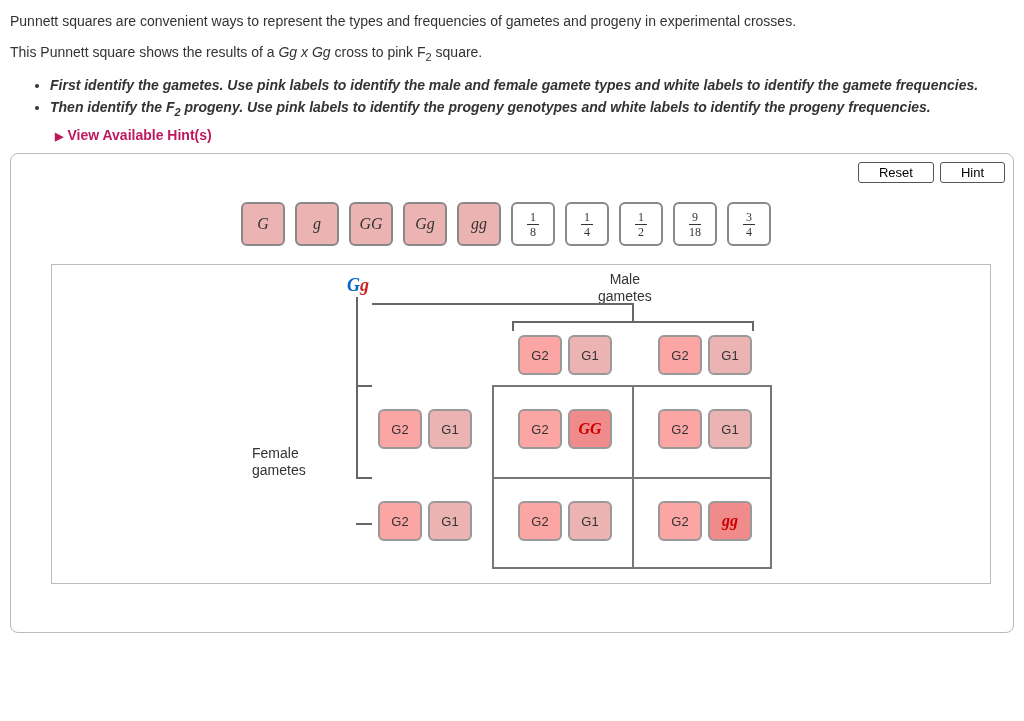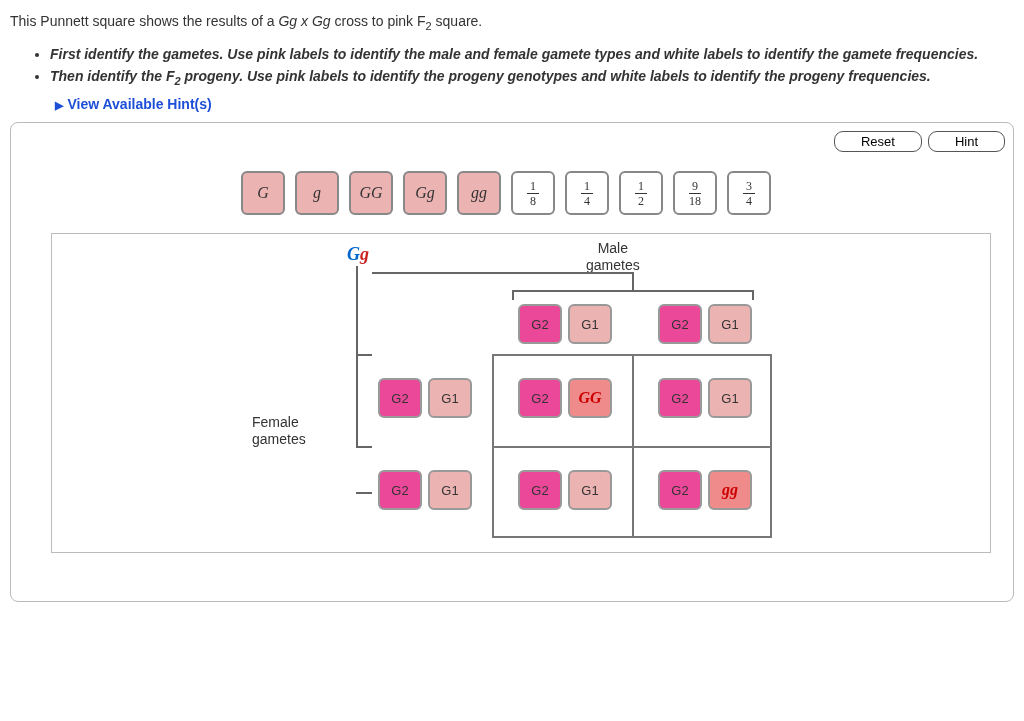--- a/index.html
+++ b/index.html
@@ -10,21 +10,21 @@
     font-size: 14px;
     color: #333;
     background: #fff;
   }
   .intro p { margin: 6px 0 12px 0; line-height: 1.35; }
   .sub { font-size: 11px; vertical-align: sub; }
   em.gi { font-style: italic; }
   ul.instr { margin: 4px 0 10px 0; padding-left: 40px; }
   ul.instr li { font-weight: bold; margin: 6px 0; font-style: italic; }
   .hints {
-    color: #1d4ed8;
+    color: #be185d;
     font-weight: bold;
     cursor: pointer;
     margin: 4px 0 10px 0;
     font-size: 14px;
     padding-left: 45px;
   }
   .hints .tri { font-size: 11px; margin-right: 4px; }
   .panel {
     border: 1px solid #bbb;
     border-radius: 8px;
@@ -33,22 +33,22 @@
     min-height: 480px;
   }
   .panel-btns {
     position: absolute;
     top: 8px; right: 8px;
     display: flex; gap: 6px;
   }
   .btn {
     border: 1px solid #555;
     background: #fff;
-    border-radius: 9px;
-    padding: 2px 26px;
+    border-radius: 3px;
+    padding: 2px 20px;
     font-size: 13px;
     cursor: pointer;
   }
   
   .tray {
     display: flex;
     gap: 10px;
     margin: 40px 0 0 220px;
     align-items: center;
   }
@@ -81,32 +81,32 @@
   .gg-label {
     position: absolute;
     left: 295px; top: 10px;
     font-style: italic;
     font-weight: bold;
     font-size: 18px;
     font-family: Georgia, serif;
   }
   .gg-label .blue { color: #0066cc; }
   .gg-label .red { color: #cc2222; }
-  .male-label { position:absolute; left:534px; top:6px; font-size:14px; text-align:center; line-height:1.2; }
+  .male-label { position:absolute; left:546px; top:6px; font-size:14px; text-align:center; line-height:1.2; }
   .female-label { position:absolute; left:200px; top:180px; font-size:14px; line-height:1.2; }
   
   .hbar { position:absolute; background:#666; height:2px; }
   .vbar { position:absolute; background:#666; width:2px; }
   
   .slot {
     position:absolute;
     width:44px; height:40px;
     border:2px solid #999;
     border-radius:6px;
-    background:#ec4899;
+    background:#fca5a5;
     display:flex; align-items:center; justify-content:center;
     font-size:13px;
     cursor: pointer;
   }
   .slot.pink { background:#ecb3b3; }
   .slot.filled { font-style:italic; font-family:Georgia,serif; font-weight:bold; font-size:16px; }
   .slot.pink.bright { background:#f08b8b; color:#c00; }
   
   .pg {
     position:absolute;
@@ -114,20 +114,21 @@
     width:280px; height:184px;
     border:2px solid #777;
   }
   .pg .vline { position:absolute; left:50%; top:0; bottom:0; width:2px; background:#777; }
   .pg .hline { position:absolute; top:50%; left:0; right:0; height:2px; background:#777; }
 </style>
 </head>
 <body>
 
 <div class="intro">
+  <p>Punnett squares are convenient ways to represent the types and frequencies of gametes and progeny in experimental crosses.</p>
   <p>
     <span>This Punnett square shows the results of a </span><em class="gi">Gg x Gg</em><span> cross to pink F</span><span class="sub">2</span><span> square.</span>
   </p>
 </div>
 
 <ul class="instr">
   <li>First identify the gametes. Use pink labels to identify the male and female gamete types and white labels to identify the gamete frequencies.</li>
   <li>
     <span>Then identify the F</span><span class="sub">2</span><span> progeny. Use pink labels to identify the progeny genotypes and white labels to identify the progeny frequencies.</span>
   </li>

